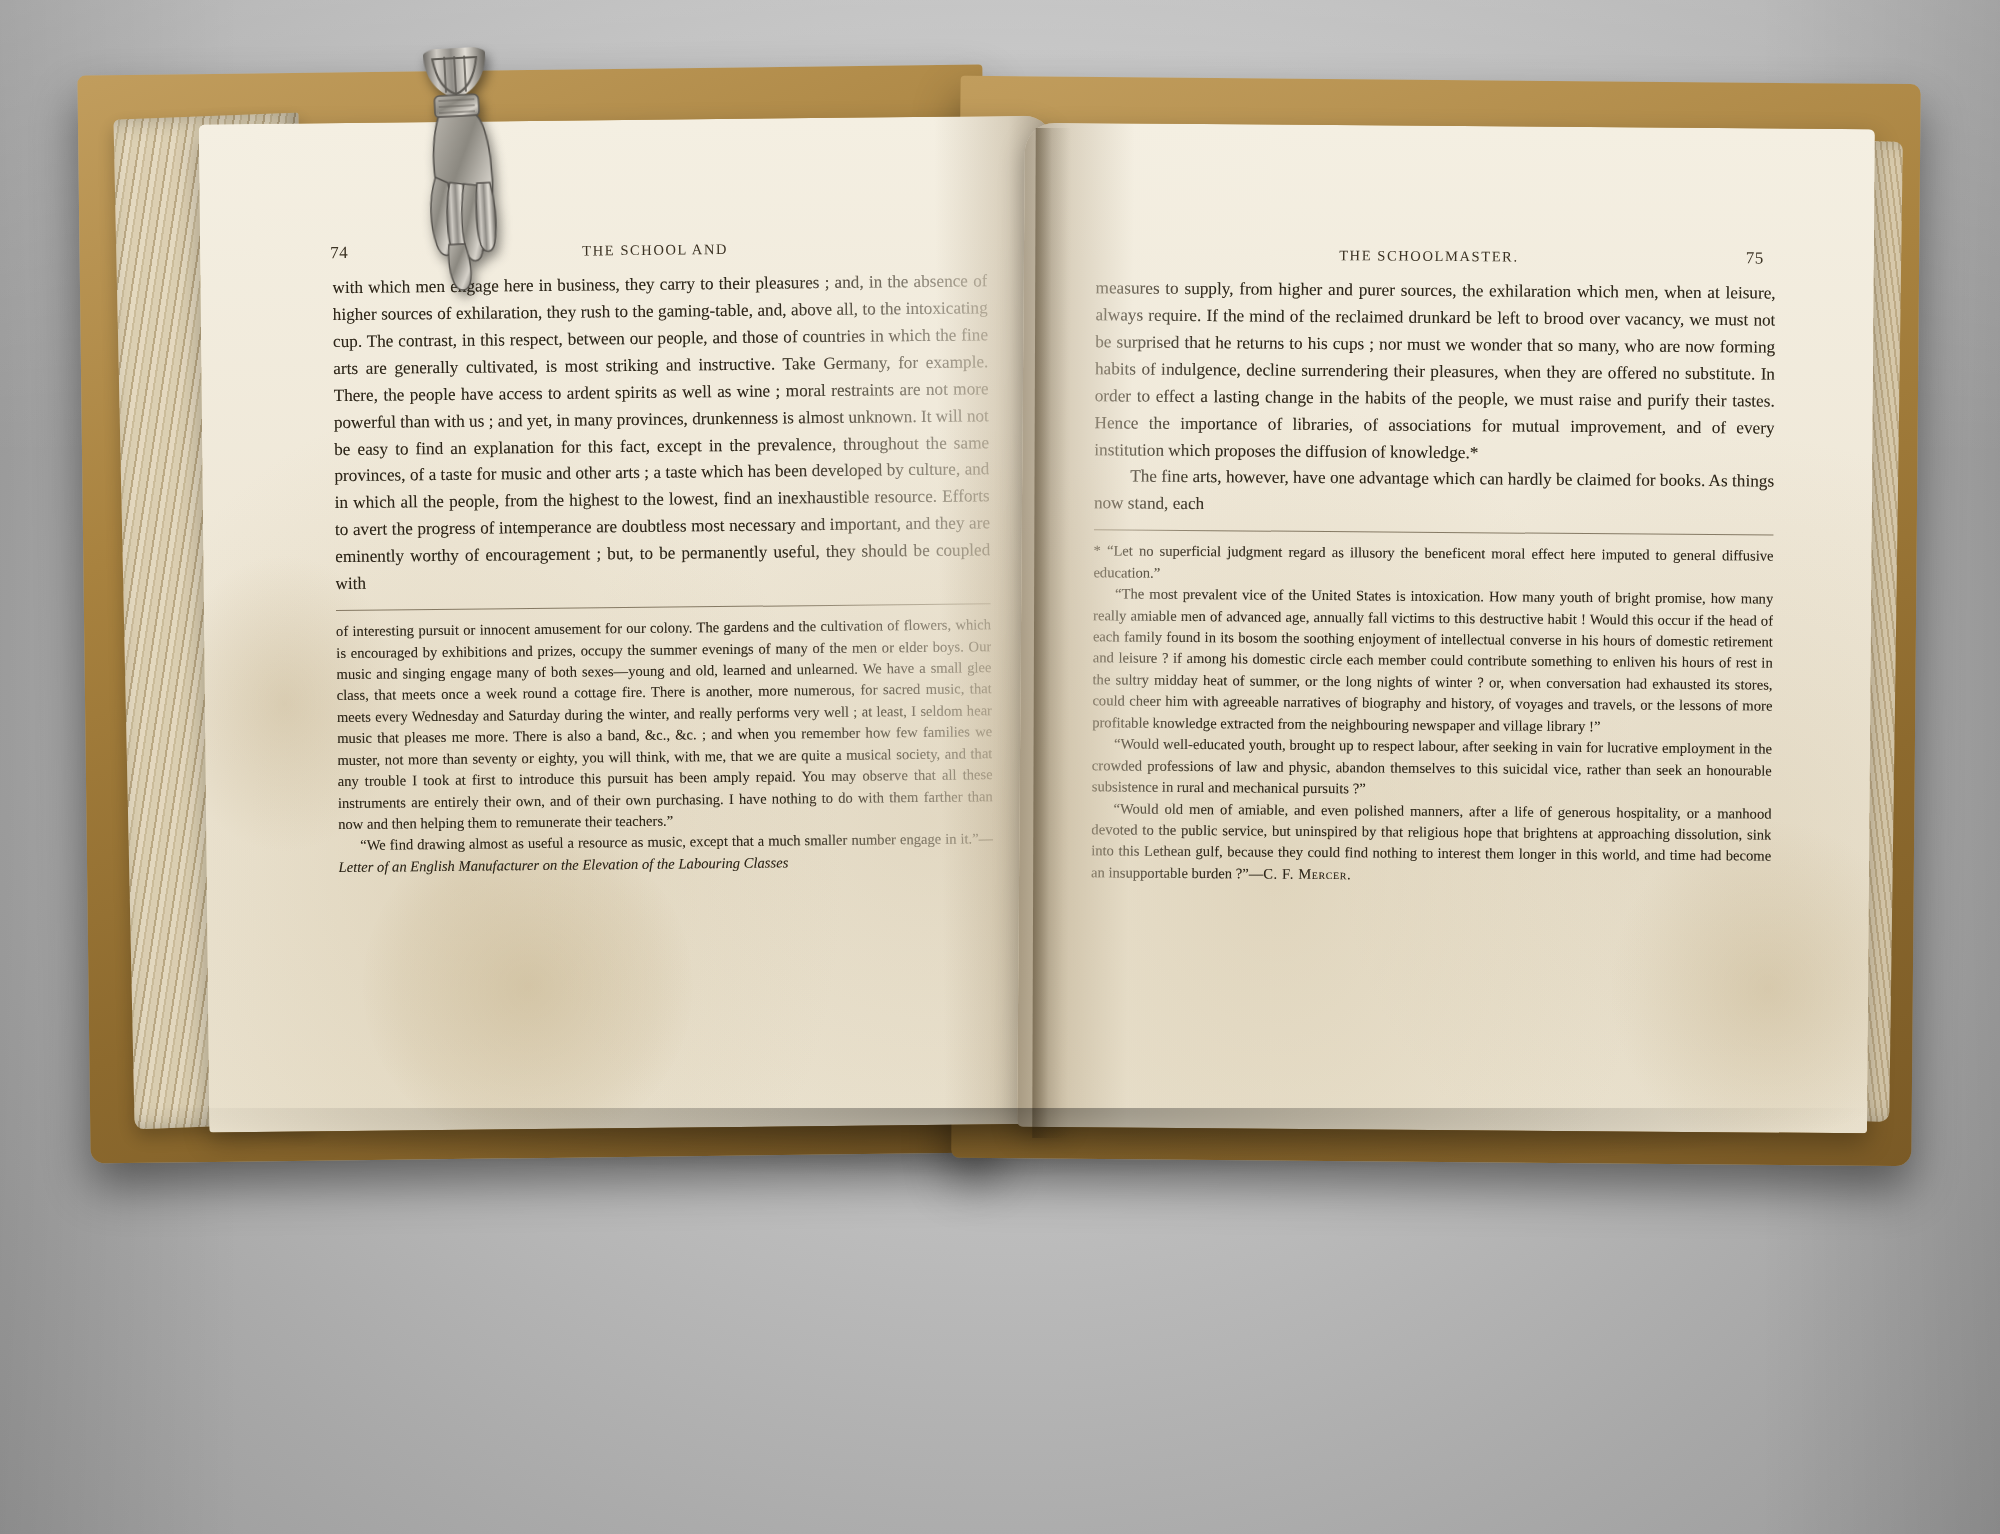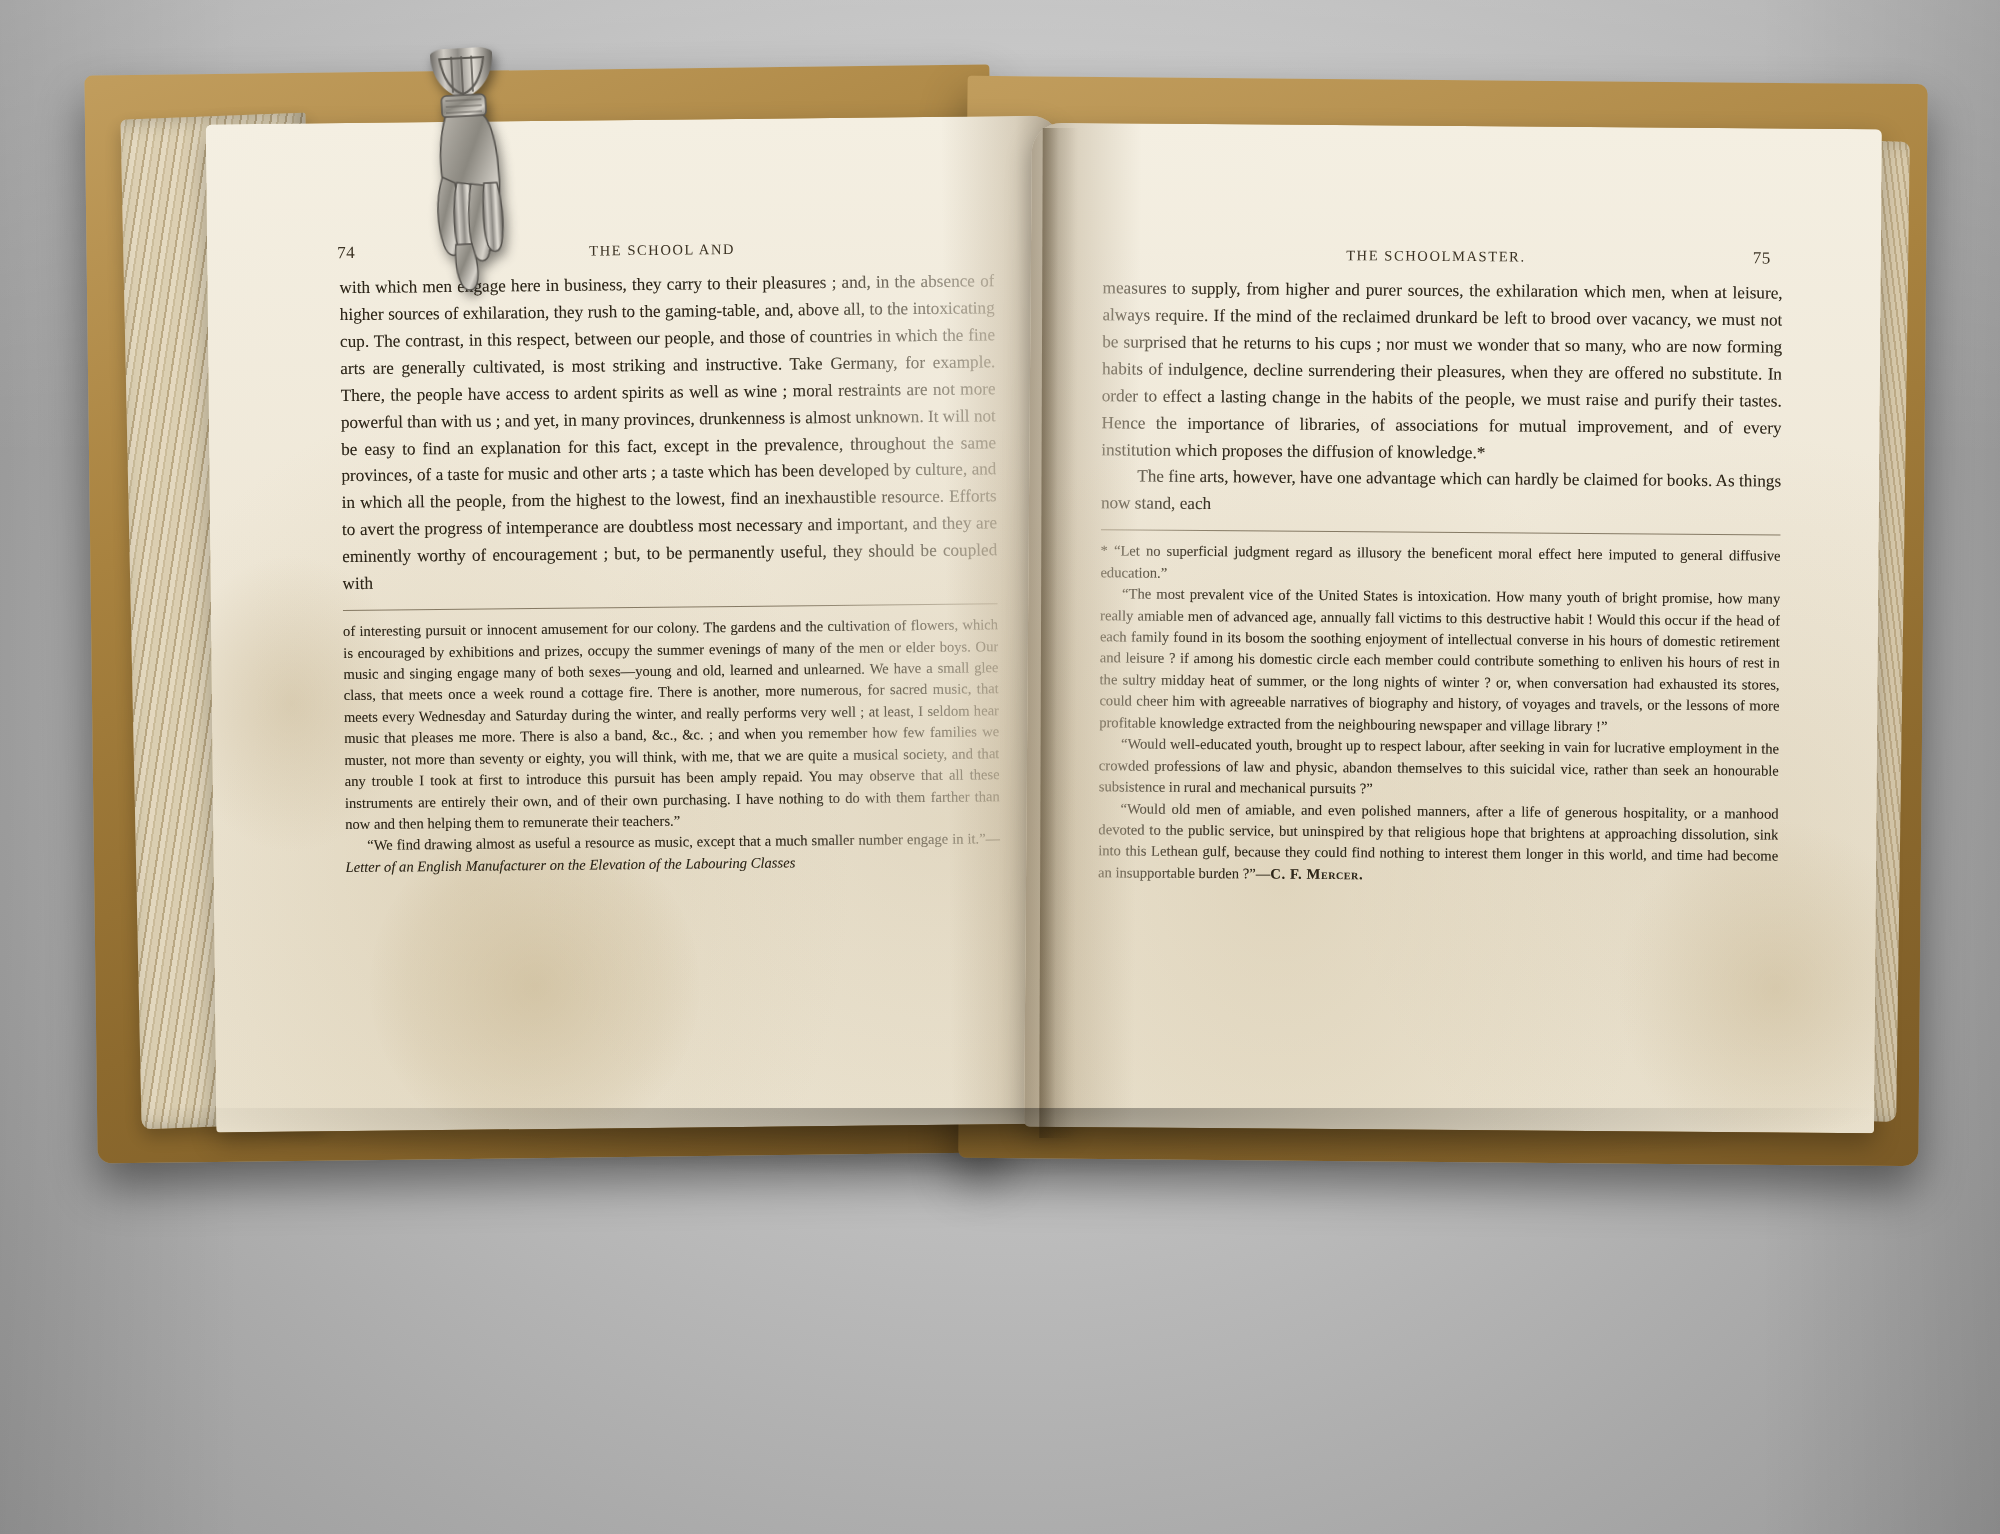--- a/index.html
+++ b/index.html
@@ -26,21 +26,21 @@
     inset: 0;
     background:
       linear-gradient(to bottom, rgba(255,255,255,0.18), rgba(0,0,0,0.0) 30%),
       linear-gradient(to right, rgba(0,0,0,0.10), rgba(0,0,0,0) 12%, rgba(0,0,0,0) 88%, rgba(0,0,0,0.12));
     pointer-events: none;
   }
 
   
   #book {
     position: absolute;
-    left: 83px;
+    left: 76px;
     top: 58px;
     width: 1845px;
     height: 1110px;
   }
 
   .cover {
     position: absolute;
     background: linear-gradient(160deg, #c19d5d 0%, #a8823f 35%, #8d6a2e 70%, #7a5a26 100%);
     box-shadow: 0 24px 46px rgba(0,0,0,0.45);
   }
@@ -175,21 +175,21 @@
     background: #6b5f49;
     width: 100%;
     opacity: 0.8;
   }
   .footnote {
     font-size: 14.6px;
     line-height: 1.47;
     text-align: justify;
   }
   .footnote p { margin: 0; text-indent: 1.5em; }
-  .smallcaps { font-variant: small-caps; letter-spacing: 0.6px; font-weight: bold; }
+  .smallcaps { font-variant: small-caps; letter-spacing: 0.6px; }
   em { font-style: italic; }
 
   
   .ink-fade-right {
     -webkit-mask-image: linear-gradient(to right, rgba(0,0,0,1) 0%, rgba(0,0,0,1) 68%, rgba(0,0,0,0.55) 88%, rgba(0,0,0,0.28) 100%);
             mask-image: linear-gradient(to right, rgba(0,0,0,1) 0%, rgba(0,0,0,1) 68%, rgba(0,0,0,0.55) 88%, rgba(0,0,0,0.28) 100%);
   }
   .ink-fade-left {
     -webkit-mask-image: linear-gradient(to left, rgba(0,0,0,1) 0%, rgba(0,0,0,1) 82%, rgba(0,0,0,0.7) 94%, rgba(0,0,0,0.5) 100%);
             mask-image: linear-gradient(to left, rgba(0,0,0,1) 0%, rgba(0,0,0,1) 82%, rgba(0,0,0,0.7) 94%, rgba(0,0,0,0.5) 100%);

